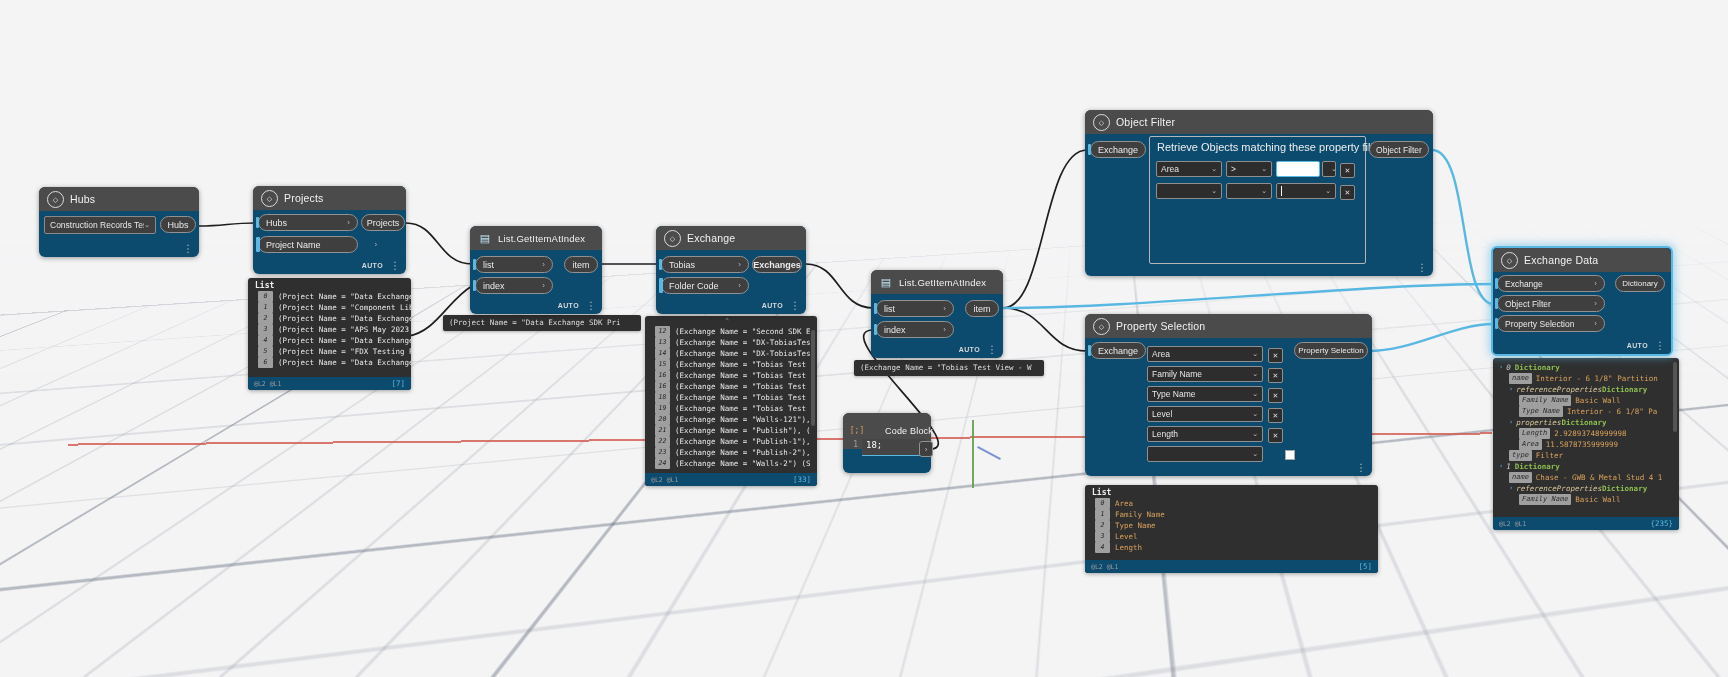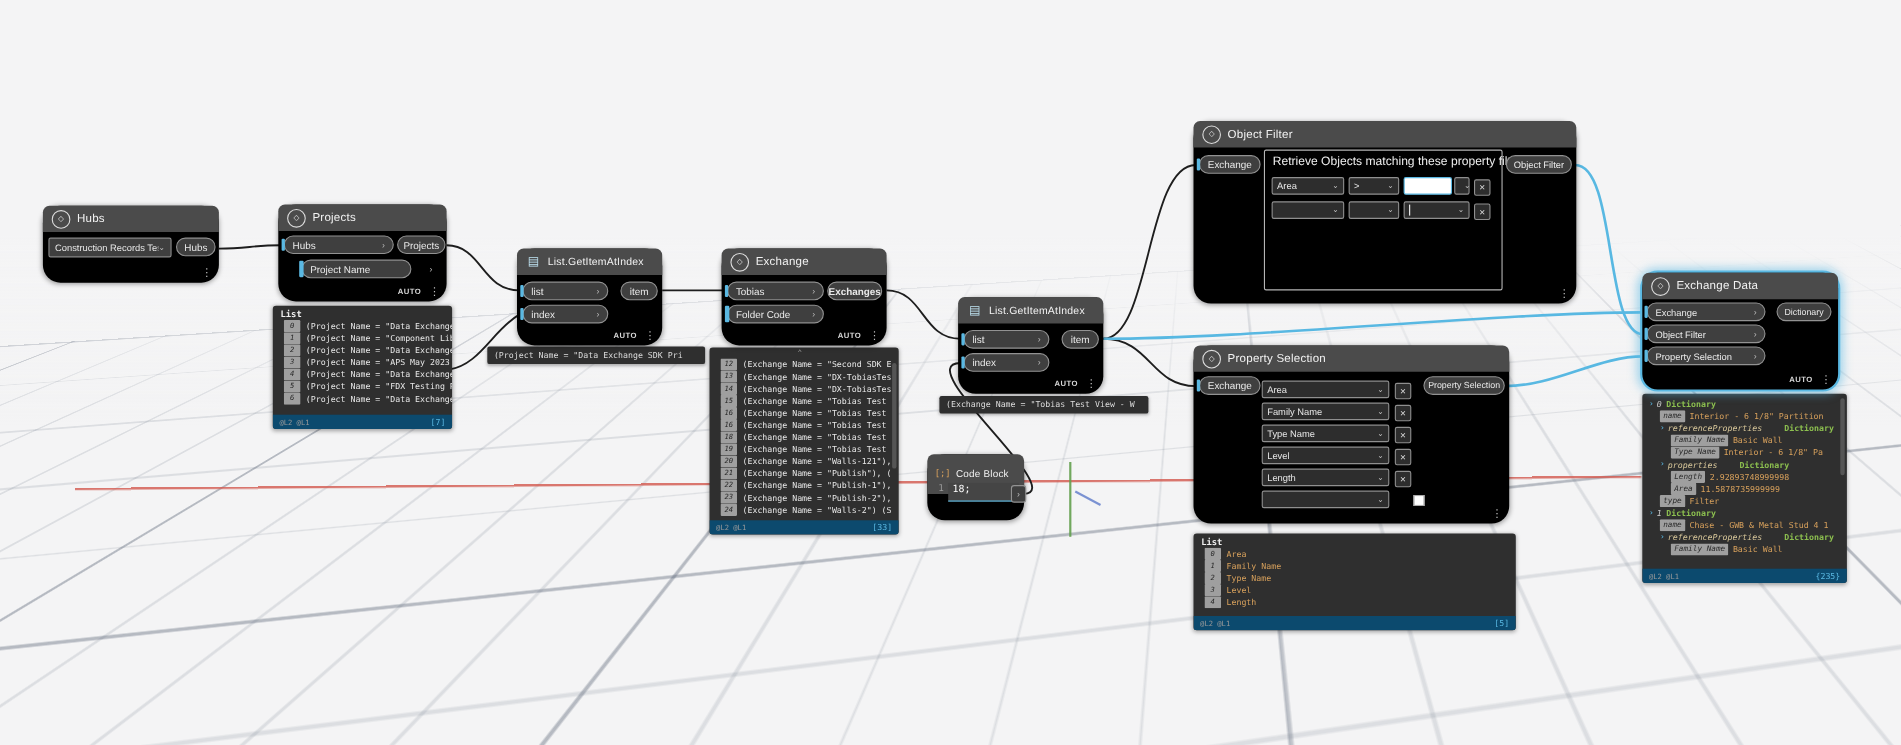--- a/index.html
+++ b/index.html
@@ -20,21 +20,21 @@
   .axis-x{left:68px;top:438px;width:1424px;height:2px;background:#d2564c;opacity:.8;transform:rotate(-0.45deg);}
   .axis-y{left:972px;top:420px;width:2px;height:68px;background:#63a04e;opacity:.9;}
   .axis-z{left:976px;top:452px;width:26px;height:2px;background:#5d79c9;opacity:.8;transform:rotate(28deg);}
 
   
   svg.wires{position:absolute;left:0;top:0;z-index:2;}
   svg.wires path{fill:none;stroke:#1e1e1e;stroke-width:1.7px;}
   svg.wires path.sel{stroke:#58b8e2;stroke-width:2.4px;}
 
   
-  .node{position:absolute;z-index:4;background:#000000;border-radius:16px;
+  .node{position:absolute;z-index:4;background:#0c4a6e;border-radius:6px;
         box-shadow:0 1px 5px rgba(0,0,0,.38);color:#eee;}
   .node.selected{border:2px solid #5ab8e2;box-shadow:0 0 9px 2px rgba(90,184,226,.55);margin:-2px 0 0 -2px;}
   .nheader{height:24px;background:#4b4b4b;border-radius:6px 6px 0 0;display:flex;align-items:center;
            padding:0 8px;gap:6px;}
   .ntitle{font-size:10.5px;color:#f2f2f2;letter-spacing:.2px;white-space:nowrap;}
   .nicon{width:15px;height:15px;border:1.4px solid #dcdcdc;border-radius:50%;flex:0 0 auto;
          display:flex;align-items:center;justify-content:center;color:#dcdcdc;}
   .nicon::after{content:"◇";font-size:7px;line-height:1;}
   .nicon.sq{border:none;border-radius:2px;color:#bfe3f2;width:14px;height:14px;}
   .nicon.sq::after{content:"▤";font-size:11px;}
@@ -96,21 +96,21 @@
   .lvl{font-size:6.5px;color:#9a9a9a;}
   .cnt{font-size:7.5px;color:#5ab8e2;}
   .scrollup{position:absolute;top:1px;left:0;right:8px;text-align:center;color:#9a9a9a;font-size:7px;height:8px;line-height:8px;}
   .scrollup::after{content:"⌃";}
   .vscroll{position:absolute;right:2px;width:4px;background:#555;border-radius:2px;}
   .orange{color:#d8a15c;}
   .pv-row .tchev{color:#5ab8e2;font-size:7px;margin-right:3px;flex:0 0 auto;}
   .pv-row .tchev::after{content:"›";}
   .idxn{color:#cfcfcf;font-style:italic;margin-right:4px;}
   .dict{color:#8cbf4f;font-weight:bold;}
-  .key{color:#d8c79a;font-style:italic;margin-right:20px;}
+  .key{color:#d8c79a;font-style:italic;margin-right:0;}
   .kbadge{display:inline-block;background:#9f9f9f;color:#2c2c2c;font-style:italic;font-size:7px;
           padding:0 3px;margin-right:4px;border-radius:1px;flex:0 0 auto;}
   .val{color:#d8a15c;}
   .l1{padding-left:6px;} .l2{padding-left:16px;} .l3{padding-left:26px;}
   .tooltip{position:absolute;z-index:3;background:#2f2f2f;border-radius:2px;color:#ddd;
            font-family:"DejaVu Sans Mono",monospace;font-size:7.5px;height:16px;line-height:16px;
            padding:0 6px;white-space:nowrap;overflow:hidden;box-shadow:0 1px 3px rgba(0,0,0,.3);}
 </style>
 </head>
 <body>
@@ -157,21 +157,21 @@
 <div class="node" style="left:253px;top:186px;width:153px;height:88px;">
   <div class="nheader">
     <span class="nicon"></span>
     <span class="ntitle">Projects</span>
   </div>
   <div class="pill" style="left:5px;top:28px;width:100px;">
     <span class="accent"></span>
     <span>Hubs</span>
     <span class="chev"></span>
   </div>
-  <div class="pill" style="left:21px;top:50px;width:100px;gap:48px;">
+  <div class="pill" style="left:5px;top:50px;width:100px;gap:48px;">
     <span class="accent big"></span>
     <span>Project Name</span>
     <span class="chev"></span>
   </div>
   <div class="pill out" style="left:108px;top:28px;width:44px;">
     <span>Projects</span>
   </div>
   <div class="nfooter">
     <span class="auto">AUTO</span>
     <span class="kebab"></span>
@@ -349,21 +349,21 @@
   </div>
   <div class="nfooter">
     <span class="auto">AUTO</span>
     <span class="kebab"></span>
   </div>
 </div>
 
 <div class="tooltip" style="left:854px;top:360px;width:178px;">(Exchange Name = "Tobias Test View - W</div>
 
 <div class="node" style="left:843px;top:413px;width:88px;height:60px;">
-  <div class="nheader" style="height:36px;padding:0 6px;gap:4px;">
+  <div class="nheader" style="height:36px;padding:0 6px;gap:20px;">
     <span class="nicon cb"></span>
     <span class="ntitle" style="font-size:9px;">Code Block</span>
   </div>
   <div class="cb-body">
     <span class="cb-gut">1</span>
     <span class="cb-field">18;</span>
   </div>
   <div class="cb-out"></div>
 </div>
 

